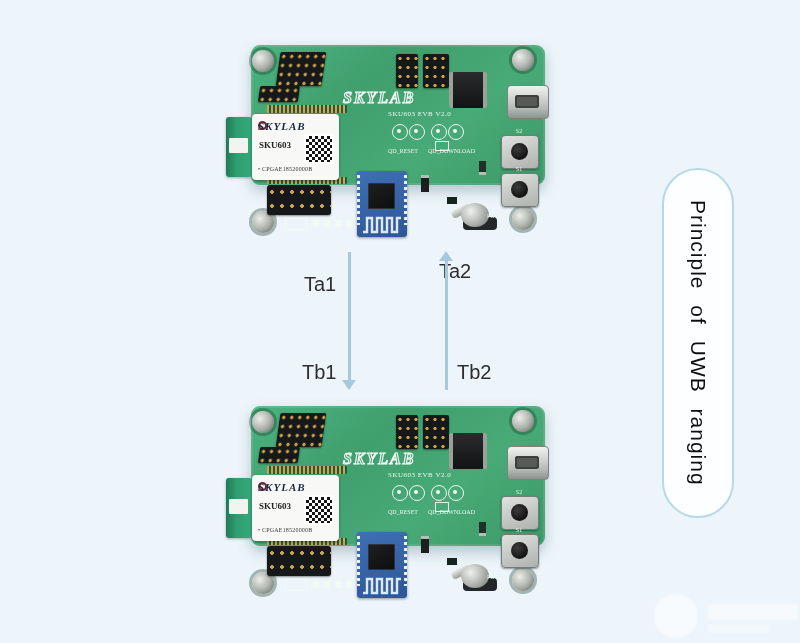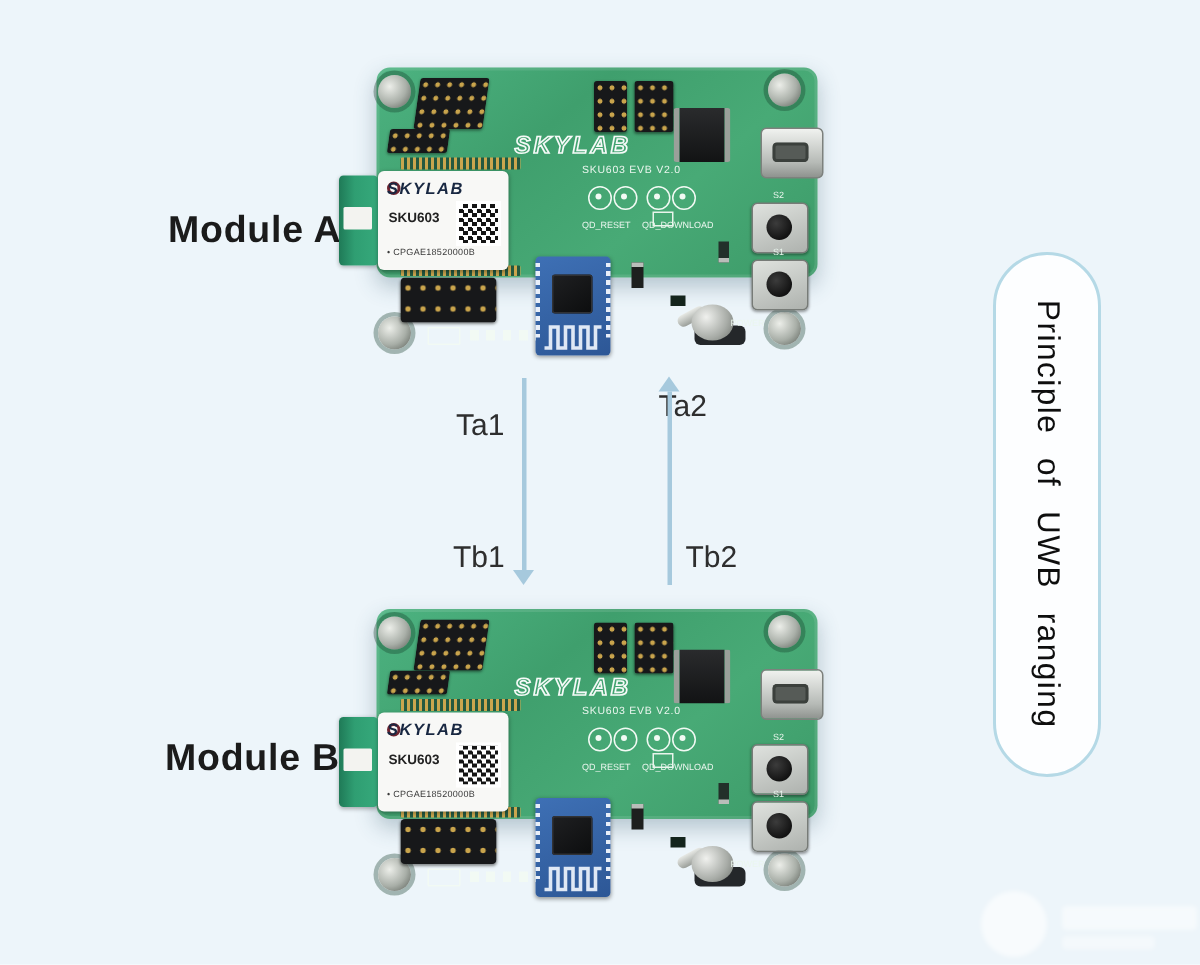--- a/index.html
+++ b/index.html
@@ -36,21 +36,21 @@
   .wm .wm-circle{position:absolute;left:2px;top:2px;width:44px;height:44px;border-radius:50%;background:rgba(255,255,255,.6);}
   .wm .wm-bar1{position:absolute;left:56px;top:12px;width:90px;height:16px;border-radius:3px;background:rgba(255,255,255,.5);}
   .wm .wm-bar2{position:absolute;left:56px;top:32px;width:62px;height:9px;border-radius:3px;background:rgba(255,255,255,.4);}
 
   
   .board-slot{position:absolute;width:294px;height:192px;}
   .slot-a{left:251px;top:45px;}
   .slot-b{left:251px;top:406px;}
   .pcb{position:relative;width:294px;height:140px;border-radius:9px;
        background:linear-gradient(140deg,#4db381 0%,#3f9f6d 35%,#48aa76 65%,#3c9a68 100%);
-       box-shadow:0 6px 14px rgba(50,85,105,.30), inset 0 0 0 2px rgba(255,255,255,.10);}
+       box-shadow:0 6px 14px rgba(50,85,105,.30), inset 0 0 0 2px rgba(255,255,255,.10);font-family:Liberation Serif, serif;}
   .pcb *{position:absolute;}
 
   .screw{width:22px;height:22px;border-radius:50%;
          background:radial-gradient(circle at 35% 35%,#eceee9,#a9afa8 55%,#60665f 95%);
          box-shadow:0 0 0 3px rgba(20,60,40,.35);}
   .s-tl{left:1px;top:5px;} .s-tr{left:261px;top:4px;}
   .s-bl{left:1px;top:166px;} .s-br{left:261px;top:163px;}
 
   .hdr{background:#17181a;border-radius:2px;
        background-image:radial-gradient(circle at center,#c9a44c 0 1.4px,transparent 1.9px);
@@ -135,21 +135,20 @@
   .cmp1{left:170px;top:130px;width:8px;height:14px;background:#1d1f1e;border-top:3px solid #b9bdb9;}
   .cmp2{left:184px;top:96px;width:12px;height:8px;border:1px solid #e9f5ec;}
   .cmp3{left:228px;top:116px;width:7px;height:11px;background:#22302a;border-bottom:3px solid #b9bdb9;}
   .cmp4{left:196px;top:152px;width:10px;height:7px;background:#14241c;}
 </style>
 </head>
 <body>
 
 <div class="canvas">
 
-  <div class="module-label lbl-a">Module A</div>
   <div class="board-slot slot-a">
   <div class="pcb">
     <div class="screw s-tl"></div>
     <div class="screw s-tr"></div>
     <div class="screw s-bl"></div>
     <div class="screw s-br"></div>
 
     <div class="hdr hdr1"></div>
     <div class="hdr hdr2"></div>
     <div class="hdr jmp1"></div>
@@ -214,21 +213,20 @@
     <div class="cluster"></div>
     <div class="wrect"></div>
     <div class="wsq"></div>
     <div class="cmp1"></div>
     <div class="cmp2"></div>
     <div class="cmp3"></div>
     <div class="cmp4"></div>
   </div>
 </div>
 
-  <div class="module-label lbl-b">Module B</div>
   <div class="board-slot slot-b">
   <div class="pcb">
     <div class="screw s-tl"></div>
     <div class="screw s-tr"></div>
     <div class="screw s-bl"></div>
     <div class="screw s-br"></div>
 
     <div class="hdr hdr1"></div>
     <div class="hdr hdr2"></div>
     <div class="hdr jmp1"></div>

